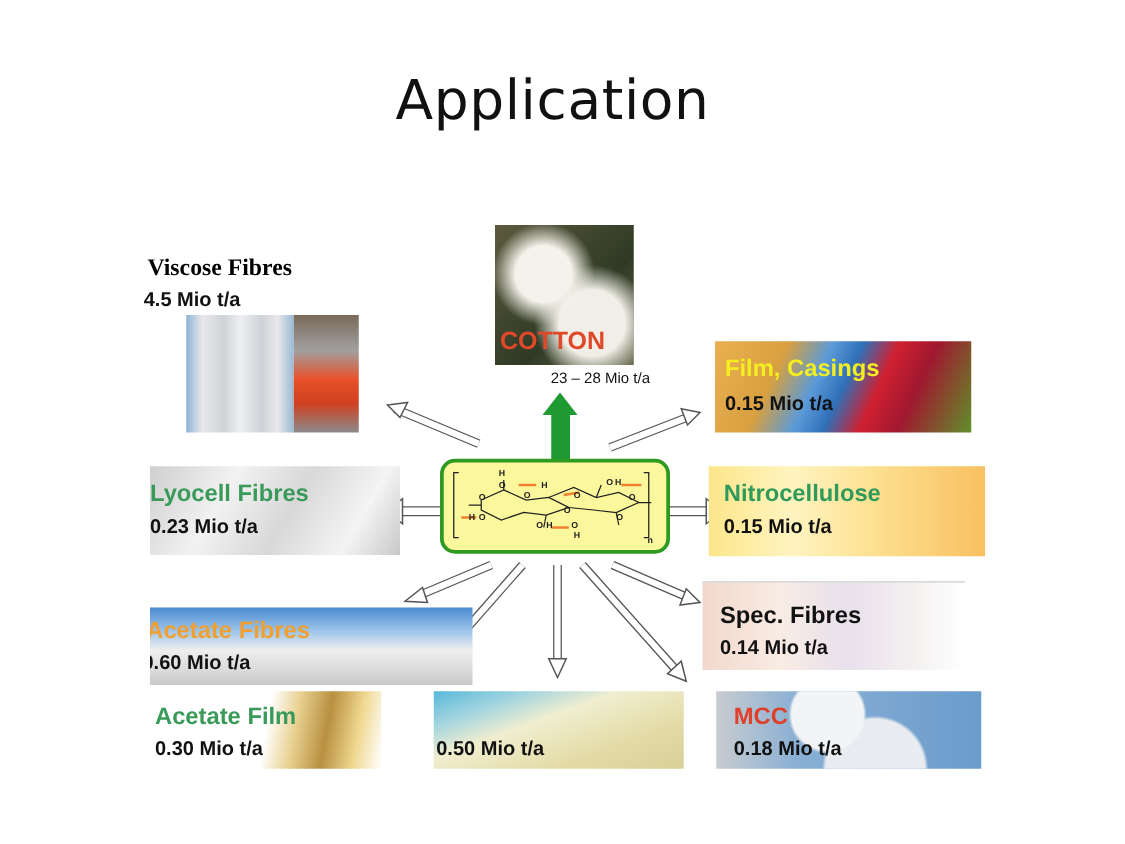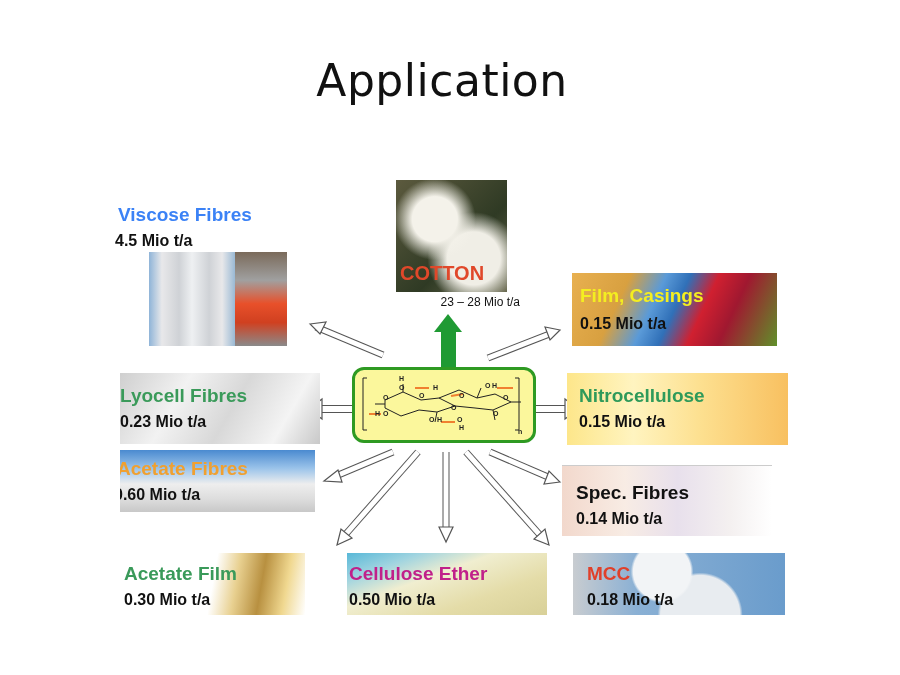--- a/index.html
+++ b/index.html
@@ -76,21 +76,21 @@
     <polygon points="448,314 434,332 462,332" fill="#1f9a33"></polygon>
   </g>
 </svg>
 
 <div class="card" style="left:396px;top:180px;width:111px;height:112px;background:radial-gradient(circle at 35% 35%,#f4f2ea 0 22%,transparent 40%),radial-gradient(circle at 70% 70%,#f0eee6 0 24%,transparent 42%),linear-gradient(135deg,#5c5a3e,#2f3a24 60%,#6a6a50);">
   <div class="name" style="left:4px;top:82px;color:#e0482a;font-size:20px;">COTTON</div>
 </div>
 <div class="cotton-label">23 – 28 Mio t/a</div>
 
 <div class="card" style="left:115px;top:200px;width:180px;height:150px;background:transparent;">
-  <div class="name" style="left:3px;top:4px;color:#3b82f6;">Viscose Fibres</div>
+  <div class="name" style="left:3px;top:4px;color:#000000;font-family:Liberation Serif, serif;">Viscose Fibres</div>
   <div class="amt" style="left:0px;top:32px;">4.5 Mio t/a</div>
   <div style="position:absolute;left:34px;top:52px;width:86px;height:94px;background:linear-gradient(90deg,#8fb4d8 0,#e8e8ea 15%,#cfd2d6 35%,#eef0f2 50%,#cfd2d6 70%,#e8e8ea 85%,#9ab9d4 100%);"></div>
   <div style="position:absolute;left:120px;top:52px;width:52px;height:94px;background:linear-gradient(180deg,#7a6a5a 0,#a0a0a0 30%,#e8502a 55%,#d04020 75%,#8a8a8a 100%);"></div>
 </div>
 
 <div class="card" style="left:572px;top:273px;width:205px;height:73px;background:linear-gradient(115deg,#e8b050 0,#d8a040 25%,#5a9ad8 40%,#3070b8 50%,#d02030 62%,#a01830 75%,#60902a 100%);">
   <div class="name" style="left:8px;top:12px;color:#f4ee20;">Film, Casings</div>
   <div class="amt" style="left:8px;top:42px;">0.15 Mio t/a</div>
 </div>
 
@@ -141,36 +141,35 @@
       <text x="163" y="64">n</text>
     </g>
   </svg>
 </div>
 
 <div class="card" style="left:567px;top:373px;width:221px;height:72px;background:linear-gradient(90deg,#fde68a 0,#fff4c0 30%,#fde090 60%,#f8c060 100%);">
   <div class="name" style="left:12px;top:12px;color:#2f9a5a;">Nitrocellulose</div>
   <div class="amt" style="left:12px;top:40px;">0.15 Mio t/a</div>
 </div>
 
-<div class="card" style="left:120px;top:450px;width:195px;height:62px;background:linear-gradient(180deg,#4a8ad0 0,#9cc4ea 30%,#eeeeee 55%,#dcdcdc 80%,#c8c8c8 100%);">
+<div class="card" style="left:120px;top:486px;width:236px;height:62px;background:linear-gradient(180deg,#4a8ad0 0,#9cc4ea 30%,#eeeeee 55%,#dcdcdc 80%,#c8c8c8 100%);padding-left:22px;">
   <div class="name" style="left:-3px;top:8px;color:#f0a030;">Acetate Fibres</div>
   <div class="amt" style="left:-6px;top:36px;">0.60 Mio t/a</div>
 </div>
 
 <div class="card" style="left:562px;top:465px;width:210px;height:70px;background:linear-gradient(90deg,#f2d8cc 0,#f8ece4 30%,#e8e0ec 55%,#f4f0f0 80%,#ffffff 100%);border-top:1px solid #ccc;">
   <div class="name" style="left:14px;top:16px;color:#111;">Spec. Fibres</div>
   <div class="amt" style="left:14px;top:44px;">0.14 Mio t/a</div>
 </div>
 
 <div class="card" style="left:120px;top:553px;width:185px;height:62px;background:linear-gradient(100deg,#ffffff 0,#ffffff 50%,#e8d090 62%,#b89040 75%,#f0d890 88%,#ffffff 100%);">
   <div class="name" style="left:4px;top:10px;color:#3a9a5a;">Acetate Film</div>
   <div class="amt" style="left:4px;top:38px;text-align:center;">0.30 Mio t/a</div>
 </div>
 
 <div class="card" style="left:347px;top:553px;width:200px;height:62px;background:linear-gradient(160deg,#58b8d8 0,#a0d4e0 20%,#f0eed0 40%,#e4dca8 70%,#d8d098 100%);">
-  <div class="name" style="left:2px;top:10px;color:#c0208a;">Cellulose Ether</div>
   <div class="amt" style="left:2px;top:38px;">0.50 Mio t/a</div>
 </div>
 
 <div class="card" style="left:573px;top:553px;width:212px;height:62px;background:radial-gradient(circle at 42% 30%,#f2f4f6 0 22%,transparent 24%),radial-gradient(circle at 60% 100%,#e8ecf0 0 28%,transparent 30%),linear-gradient(90deg,#c8ccd0 0,#8ab0d4 30%,#6a9ccc 100%);">
   <div class="name" style="left:14px;top:10px;color:#e0402a;">MCC</div>
   <div class="amt" style="left:14px;top:38px;">0.18 Mio t/a</div>
 </div>
 
 </body></html>

